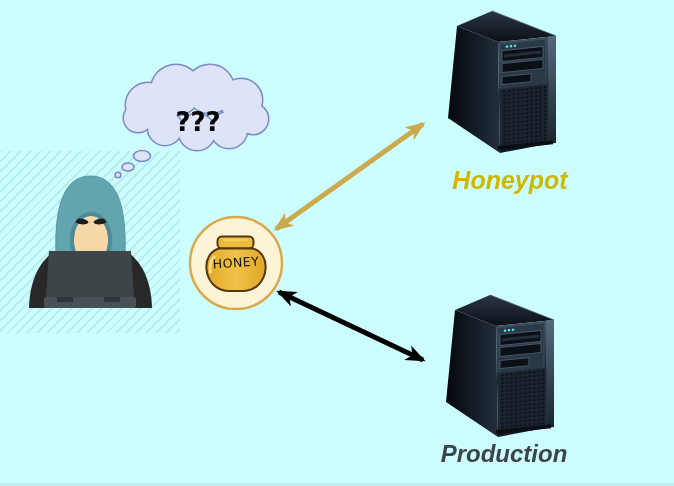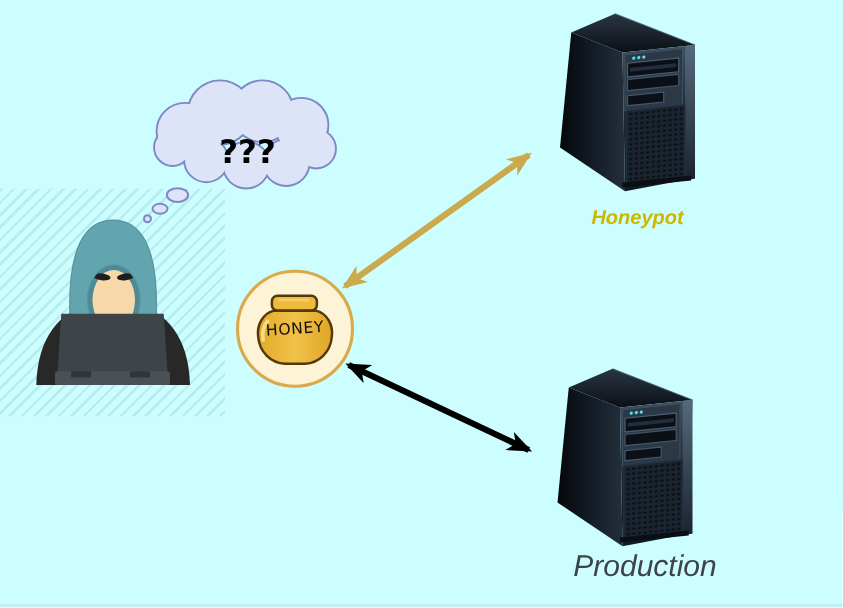--- a/index.html
+++ b/index.html
@@ -28,26 +28,26 @@
     font-weight:bold;font-size:26px;color:#000;
   }
   .honey-text{
     left:207px;top:255px;width:58px;text-align:center;
     font-family:"DejaVu Sans", sans-serif;
     font-size:12.5px;color:#151008;letter-spacing:0.5px;
     transform:rotate(-4deg);
   }
   .label-honeypot{
     left:438px;top:166px;width:144px;text-align:center;
-    font-weight:bold;font-style:italic;font-size:16px;
+    font-weight:bold;font-style:italic;font-size:25px;
     color:#cdb800;
   }
   .label-production{
-    left:444px;top:440px;width:144px;text-align:center;
-    font-weight:normal;font-style:italic;font-size:24px;
+    left:432px;top:440px;width:144px;text-align:center;
+    font-weight:bold;font-style:italic;font-size:24px;
     color:#3d4347;
   }
 </style>
 </head>
 <body>
 
 <div class="stage">
 
   <div class="hatch"></div>
 

